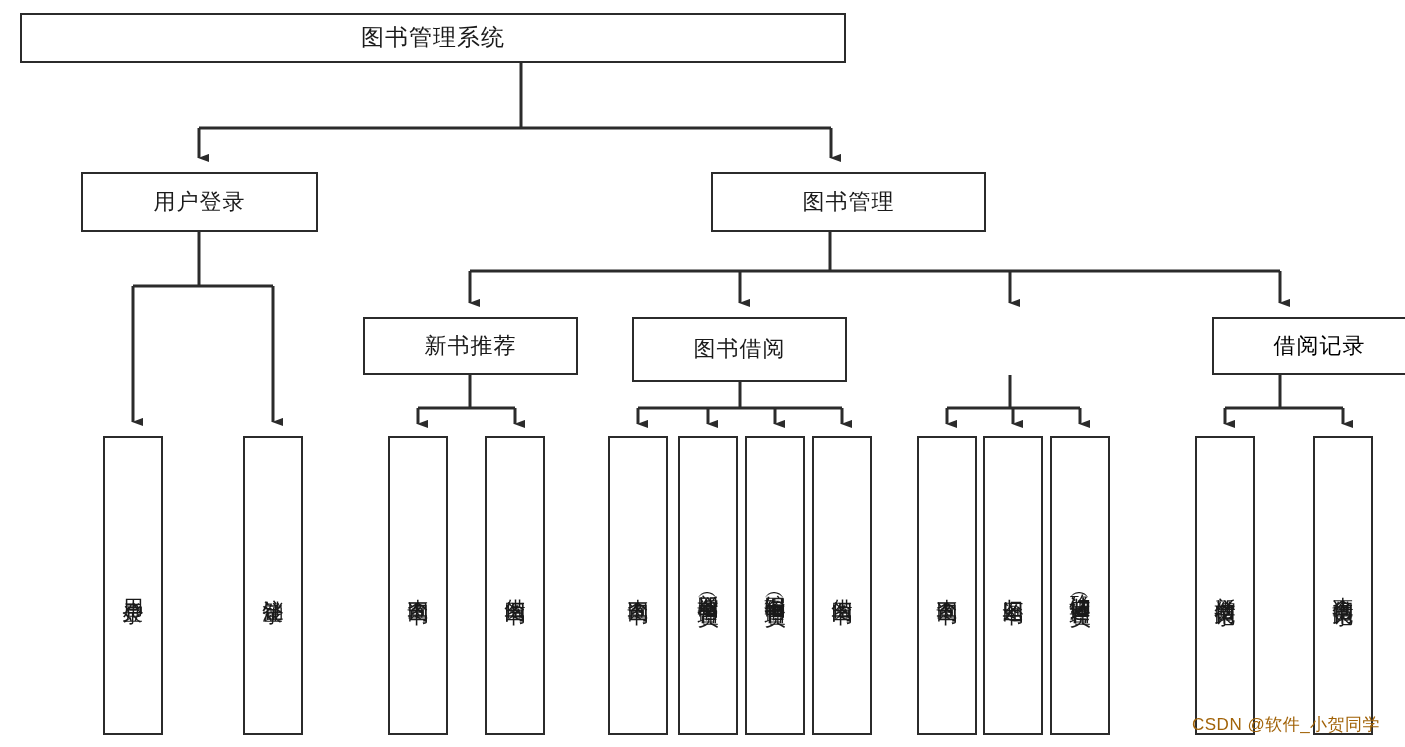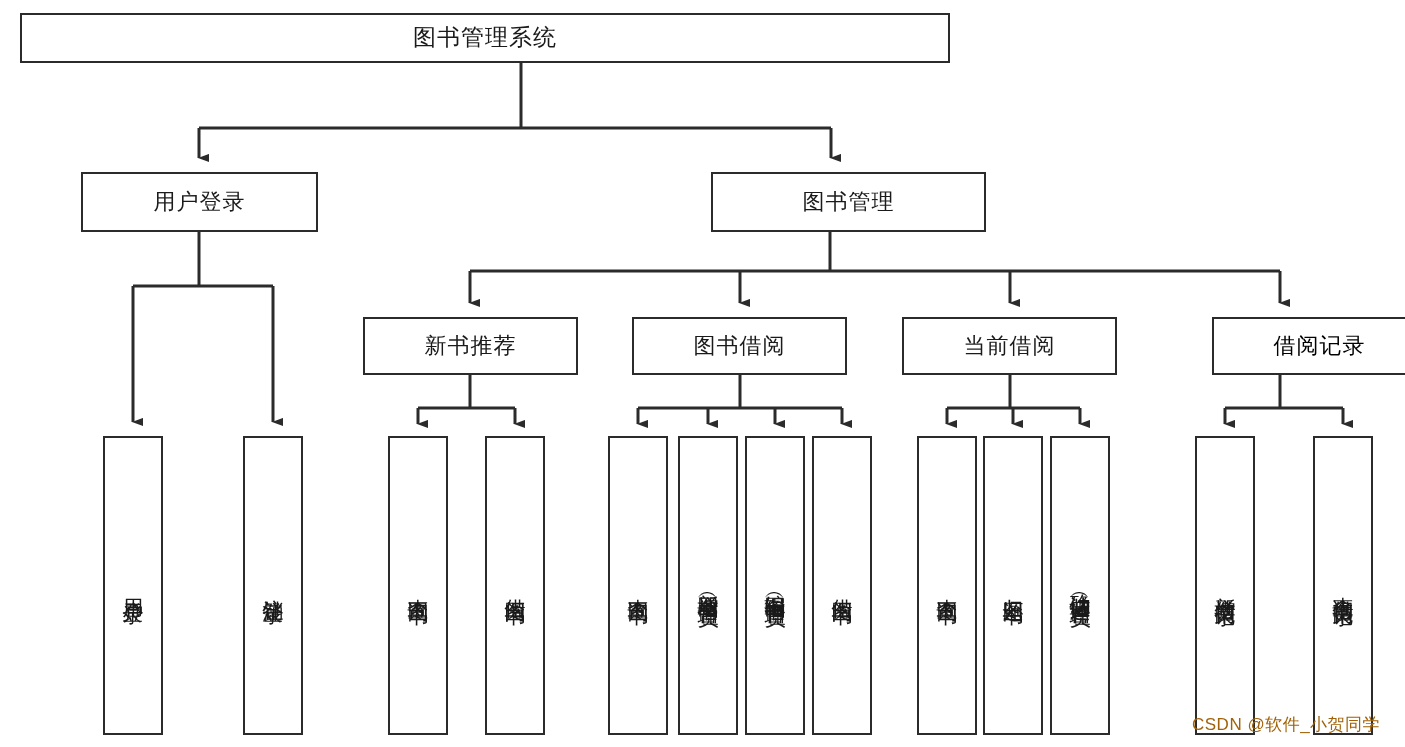--- a/index.html
+++ b/index.html
@@ -117,28 +117,27 @@
       <path d="M1013,408 L1013,424" marker-end="url(#arrowhead)"></path>
       <path d="M1080,408 L1080,424" marker-end="url(#arrowhead)"></path>
 
       <path d="M1280,375 L1280,408"></path>
       <path d="M1225,408 L1343,408"></path>
       <path d="M1225,408 L1225,424" marker-end="url(#arrowhead)"></path>
       <path d="M1343,408 L1343,424" marker-end="url(#arrowhead)"></path>
     </g>
   </svg>
 
-  <div class="node horiz root" id="node-root" style="left: 20px; top: 13px; width: 930px; height: 50px; border-color: rgb(43, 43, 43); background: rgb(255, 255, 255); color: rgb(26, 26, 26);">图书管理系统</div>
+  <div class="node horiz root" id="node-root" style="left: 20px; top: 13px; width: 826px; height: 50px; border-color: rgb(43, 43, 43); background: rgb(255, 255, 255); color: rgb(26, 26, 26);">图书管理系统</div>
 
   <div class="node horiz" id="node-l2-0" style="left: 81px; top: 172px; width: 237px; height: 60px; border-color: rgb(43, 43, 43); background: rgb(255, 255, 255); color: rgb(26, 26, 26);">用户登录</div>
   <div class="node horiz" id="node-l2-1" style="left: 711px; top: 172px; width: 275px; height: 60px; border-color: rgb(43, 43, 43); background: rgb(255, 255, 255); color: rgb(26, 26, 26);">图书管理</div>
 
   <div class="node horiz" id="node-l3-0" style="left: 363px; top: 317px; width: 215px; height: 58px; border-color: rgb(43, 43, 43); background: rgb(255, 255, 255); color: rgb(26, 26, 26);">新书推荐</div>
-  <div class="node horiz" id="node-l3-1" style="left: 632px; top: 317px; width: 215px; height: 58px; border-color: rgb(43, 43, 43); background: rgb(255, 255, 255); color: rgb(26, 26, 26);">图书借阅</div>
-  <div class="node horiz" id="node-l3-2" style="left: 902px; top: 317px; width: 215px; height: 58px; border-color: rgb(43, 43, 43); background: rgb(255, 255, 255); color: rgb(26, 26, 26);">当前借阅</div>
+  <div class="node horiz" id="node-l3-1" style="left: 632px; top: 317px; width: 215px; height: 65px; border-color: rgb(43, 43, 43); background: rgb(255, 255, 255); color: rgb(26, 26, 26);">图书借阅</div>
   <div class="node horiz" id="node-l3-3" style="left: 1172px; top: 317px; width: 215px; height: 58px; border-color: rgb(43, 43, 43); background: rgb(255, 255, 255); color: #000000; margin-left: 40px;">借阅记录</div>
 
   <div class="node vert" id="node-leaf-0" style="left: 103px; top: 436px; width: 60px; height: 299px; border-color: rgb(43, 43, 43); background: rgb(255, 255, 255); color: rgb(26, 26, 26);">
       <span class="vlabel">用户登录</span>
     </div>
   <div class="node vert" id="node-leaf-1" style="left: 243px; top: 436px; width: 60px; height: 299px; border-color: rgb(43, 43, 43); background: rgb(255, 255, 255); color: rgb(26, 26, 26);">
       <span class="vlabel">注销登录</span>
     </div>
   <div class="node vert" id="node-leaf-2" style="left: 388px; top: 436px; width: 60px; height: 299px; border-color: rgb(43, 43, 43); background: rgb(255, 255, 255); color: rgb(26, 26, 26);">
       <span class="vlabel">查询图书</span>

